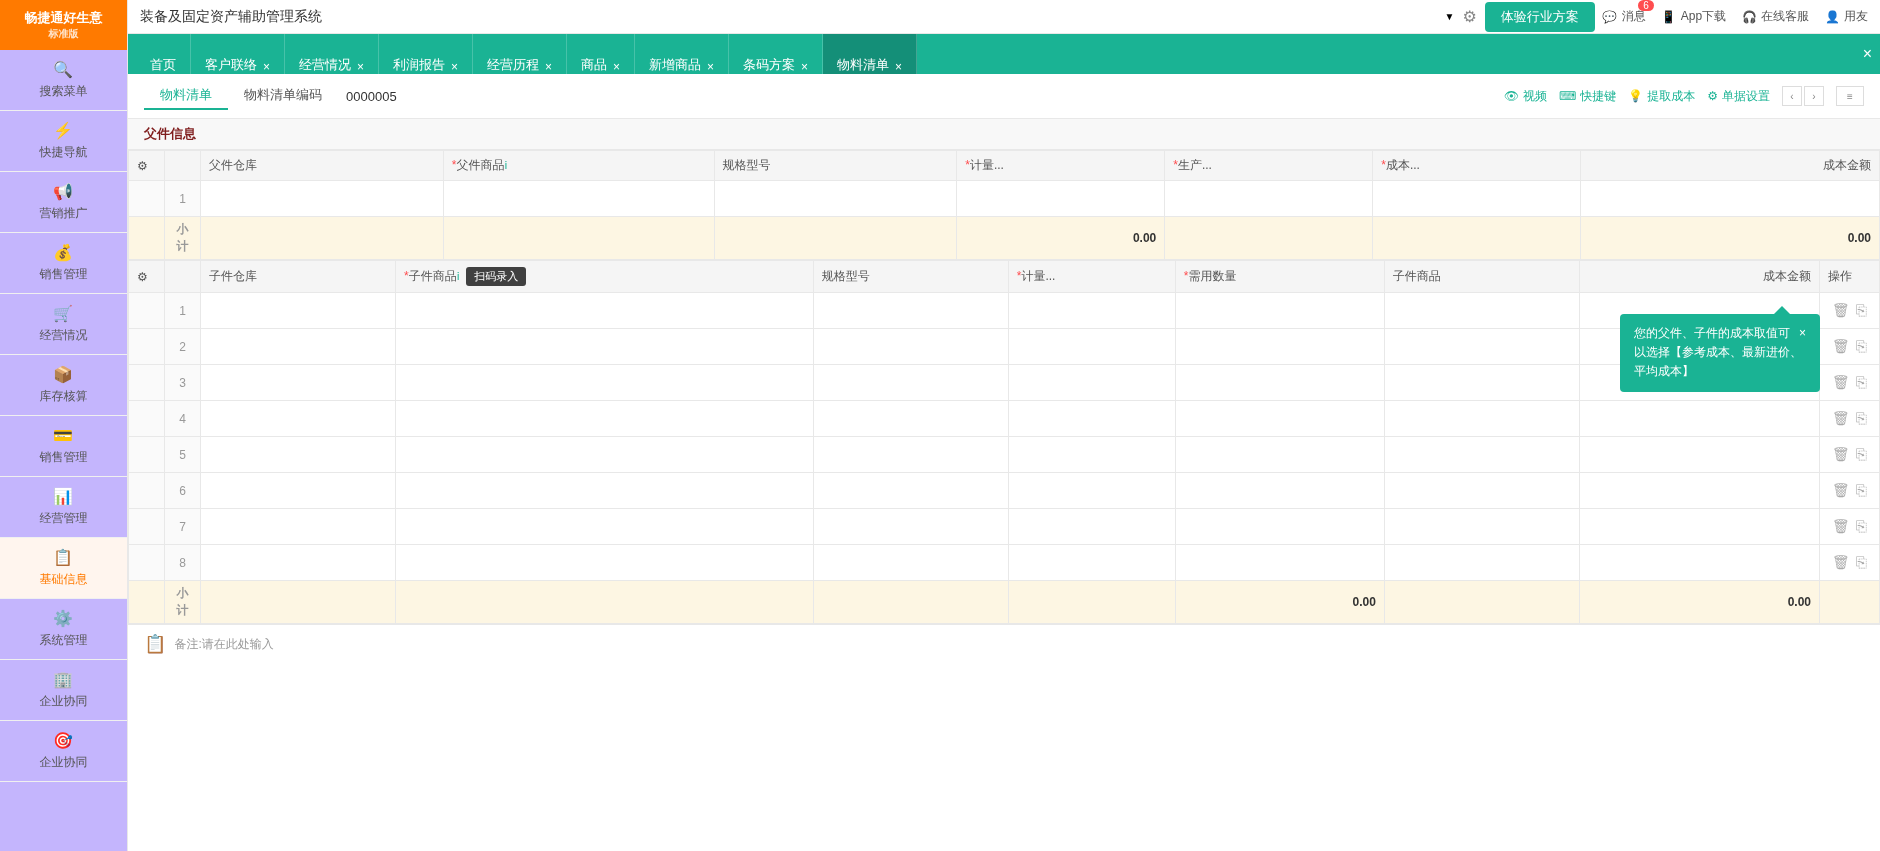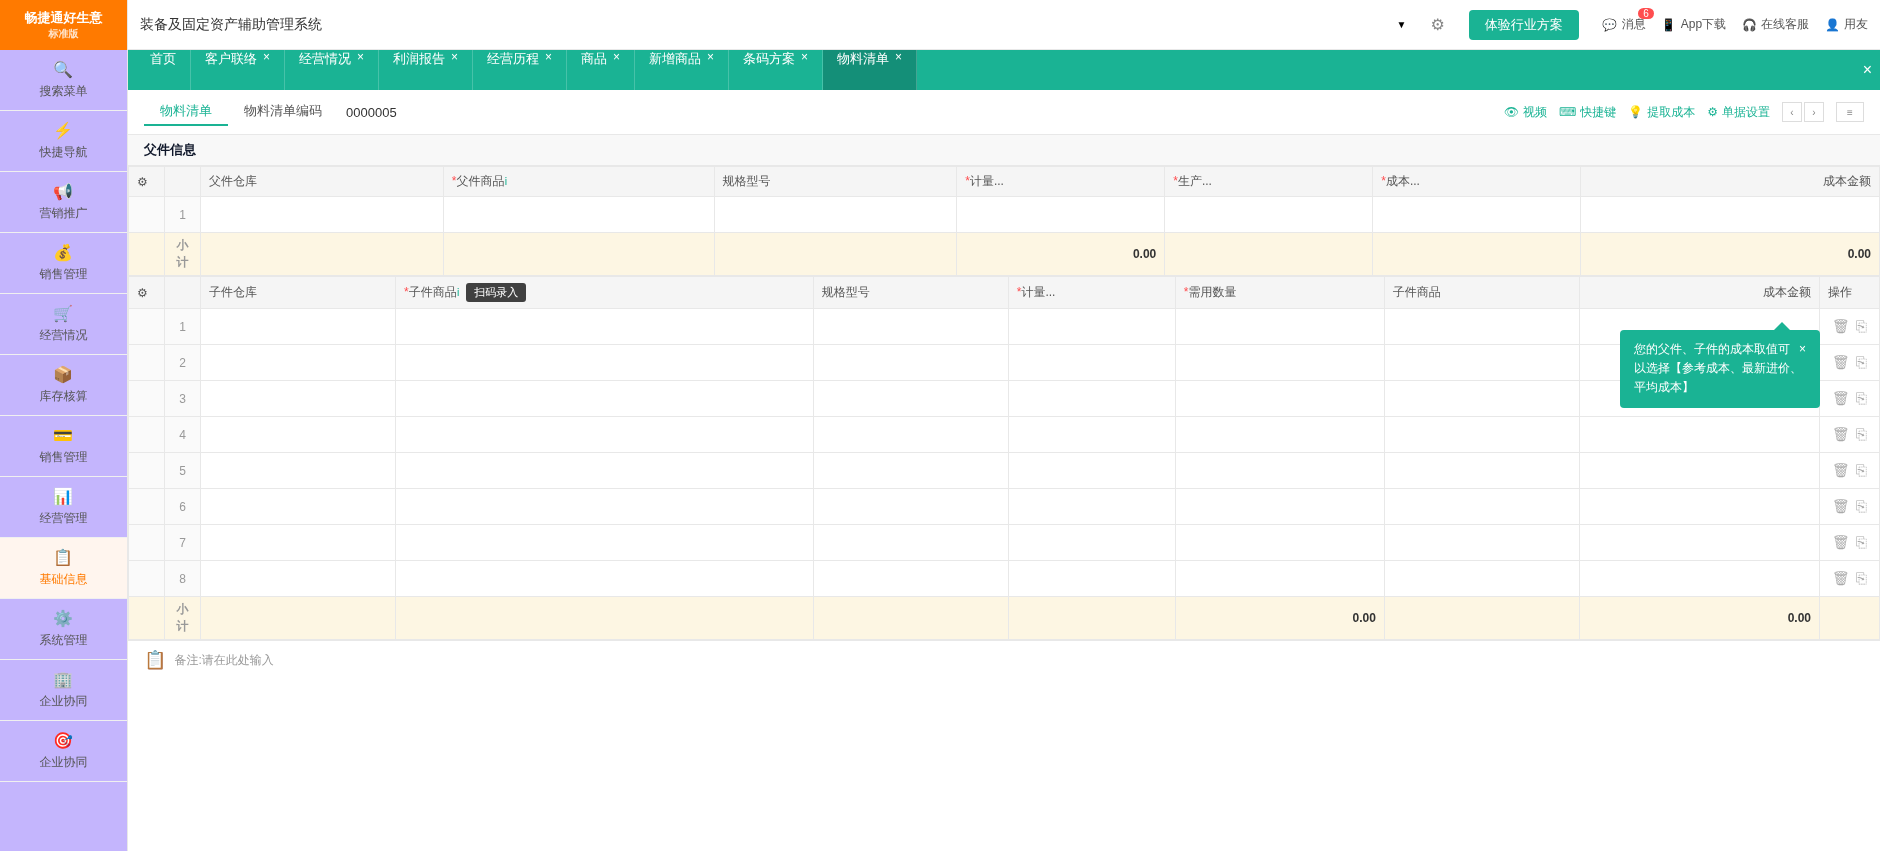--- a/index.html
+++ b/index.html
@@ -46,27 +46,27 @@
     
     .main {
       flex: 1;
       display: flex;
       flex-direction: column;
       overflow: hidden;
     }
 
     
     .top-header {
-      height: 50px;
+      height: 34px;
       background: #fff;
       border-bottom: 1px solid #e8e8e8;
       display: flex;
       align-items: center;
       padding: 0 12px;
-      gap: 24px;
+      gap: 8px;
     }
     .system-title {
       font-size: 14px;
       color: #333;
       flex: 1;
     }
     .top-header-actions {
       display: flex;
       align-items: center;
       gap: 16px;
@@ -92,21 +92,21 @@
       align-items: center;
       padding: 0 8px;
       height: 40px;
       flex-shrink: 0;
     }
     .nav-tab {
       color: white;
       padding: 0 14px;
       height: 40px;
       display: flex;
-      align-items: flex-start;
+      align-items: flex-end;
       cursor: pointer;
       font-size: 13px;
       white-space: nowrap;
       gap: 4px;
       border-right: 1px solid rgba(255,255,255,0.2);
     }
     .nav-tab.active { background: #148f78; }
     .nav-tab-close { color: white; font-size: 12px; margin-left: 2px; cursor: pointer; }
     .nav-tabs-end-close { color: white; cursor: pointer; margin-left: auto; font-size: 16px; }
 
@@ -139,21 +139,21 @@
     .sub-header-actions { margin-left: auto; display: flex; align-items: center; gap: 12px; color: #1ab394; font-size: 12px; }
     .sub-header-action { display: flex; align-items: center; gap: 4px; cursor: pointer; color: #1ab394; }
     .nav-arrows { display: flex; gap: 2px; }
     .nav-arrow { width: 20px; height: 20px; display: flex; align-items: center; justify-content: center; border: 1px solid #ddd; cursor: pointer; color: #888; font-size: 10px; }
 
     
     .section-title {
       background: #f8f8f8;
       padding: 6px 16px;
       font-size: 13px;
-      color: #0f172a;
+      color: #7f1d1d;
       font-weight: bold;
       border-bottom: 1px solid #e8e8e8;
     }
 
     
     .data-table {
       width: 100%;
       border-collapse: collapse;
       font-size: 12px;
     }

